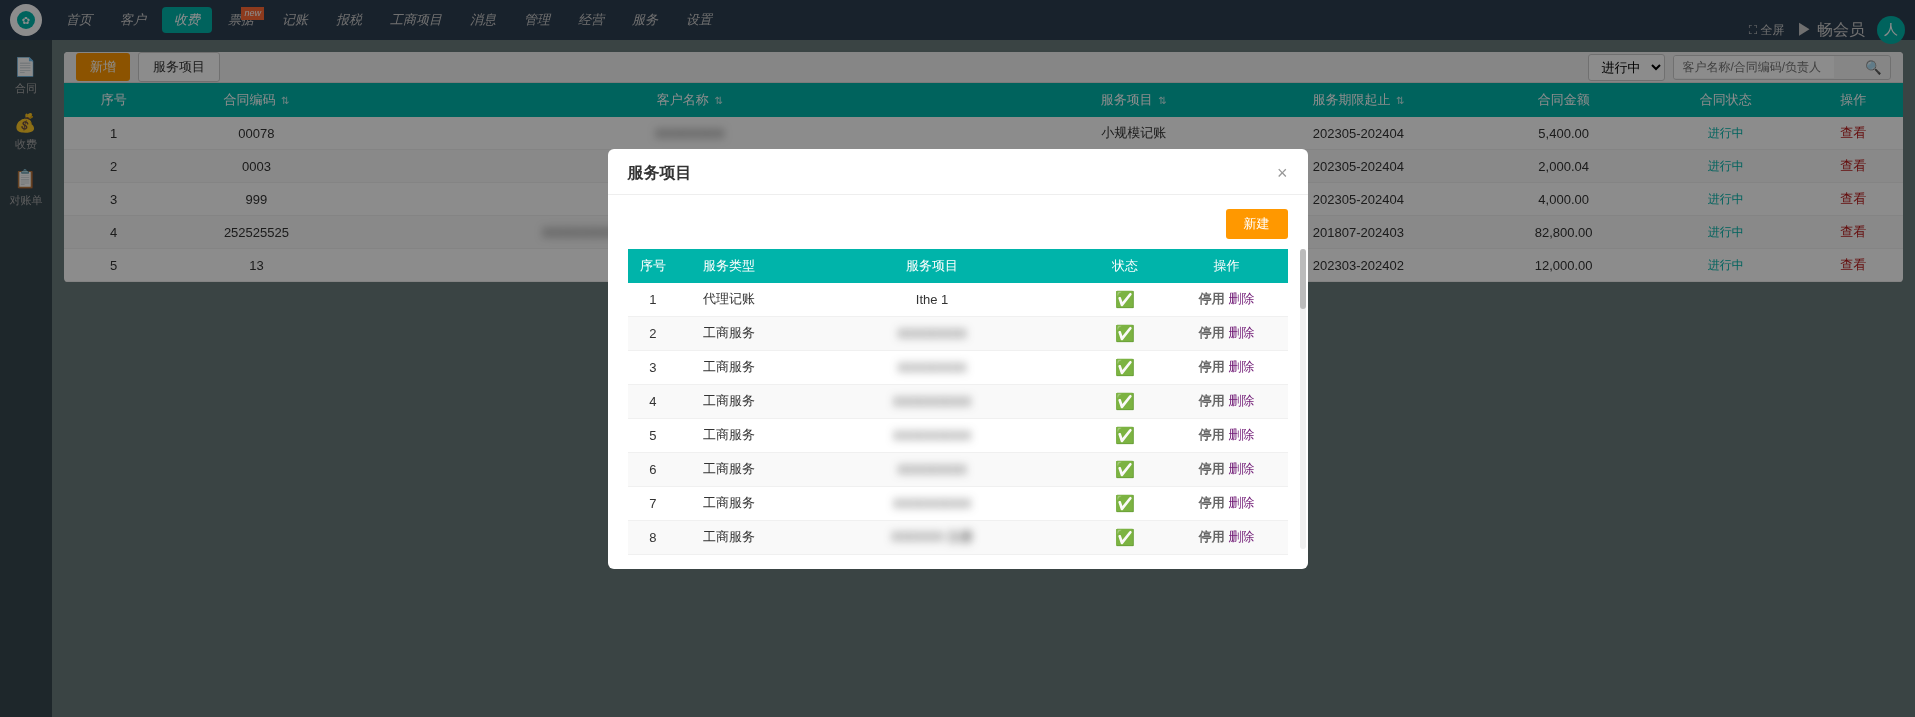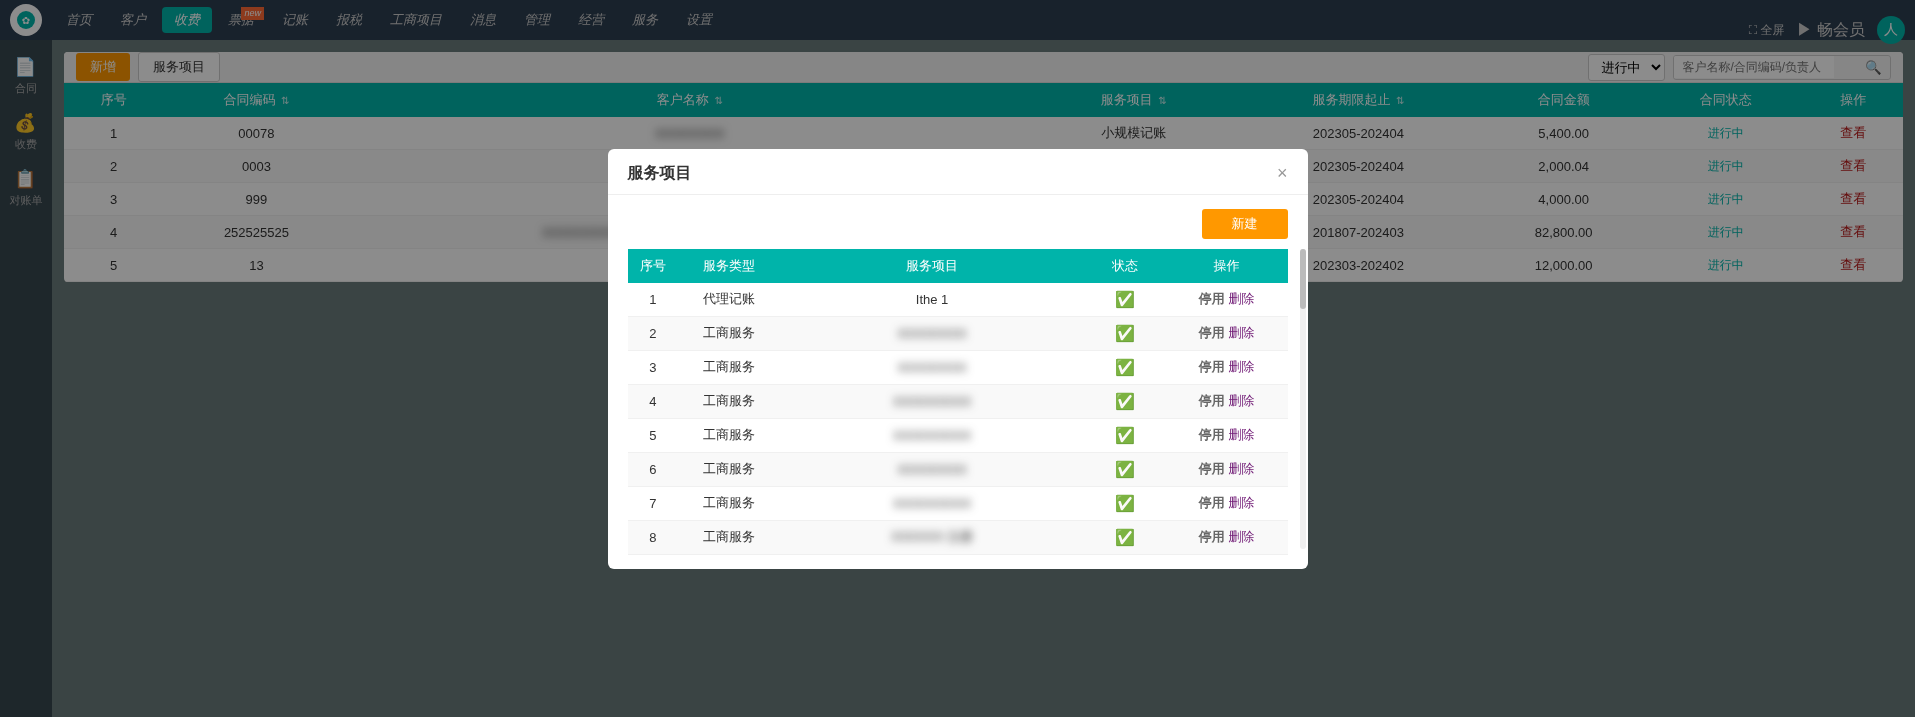--- a/index.html
+++ b/index.html
@@ -119,21 +119,21 @@
       display: flex; align-items: center; justify-content: space-between;
     }
     .modal-title { font-size: 16px; font-weight: bold; color: #333; }
     .modal-close {
       background: none; border: none; font-size: 18px; cursor: pointer;
       color: #999; line-height: 1;
     }
     .modal-body { padding: 14px 20px; flex: 1; overflow-y: auto; }
     .modal-toolbar { display: flex; justify-content: flex-end; margin-bottom: 10px; }
     .btn-modal-new {
-      background: #ff9800; color: #fff; border: none; padding: 6px 30px;
+      background: #ff9800; color: #fff; border: none; padding: 6px 18px;
       border-radius: 3px; cursor: pointer; font-size: 13px;
     }
 
     
     .modal-table { width: 100%; border-collapse: collapse; }
     .modal-table thead tr { background: #00b4aa; color: #fff; }
     .modal-table thead th {
       padding: 8px 10px; text-align: center; font-weight: normal; font-size: 13px;
     }
     .modal-table tbody tr { border-bottom: 1px solid #f0f0f0; }

